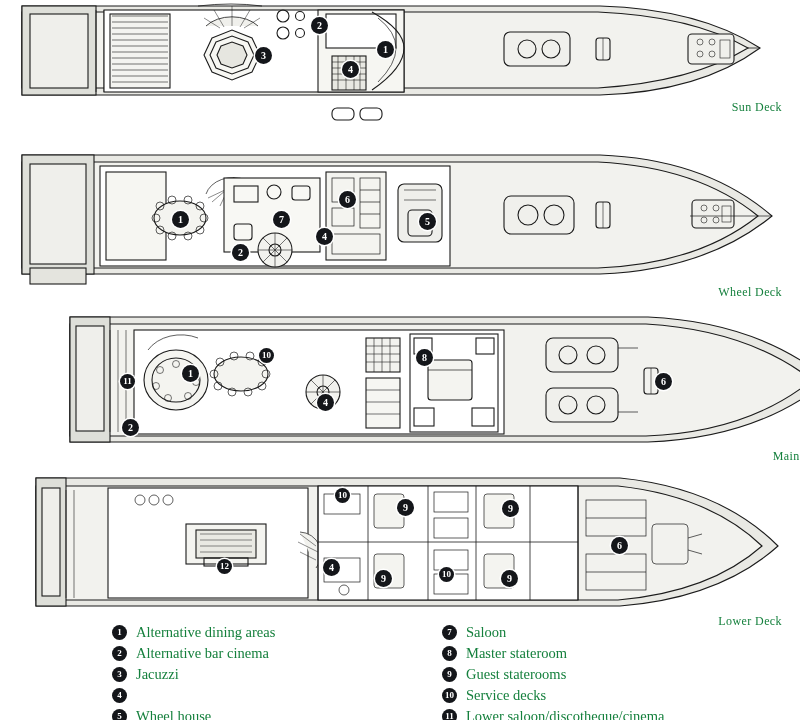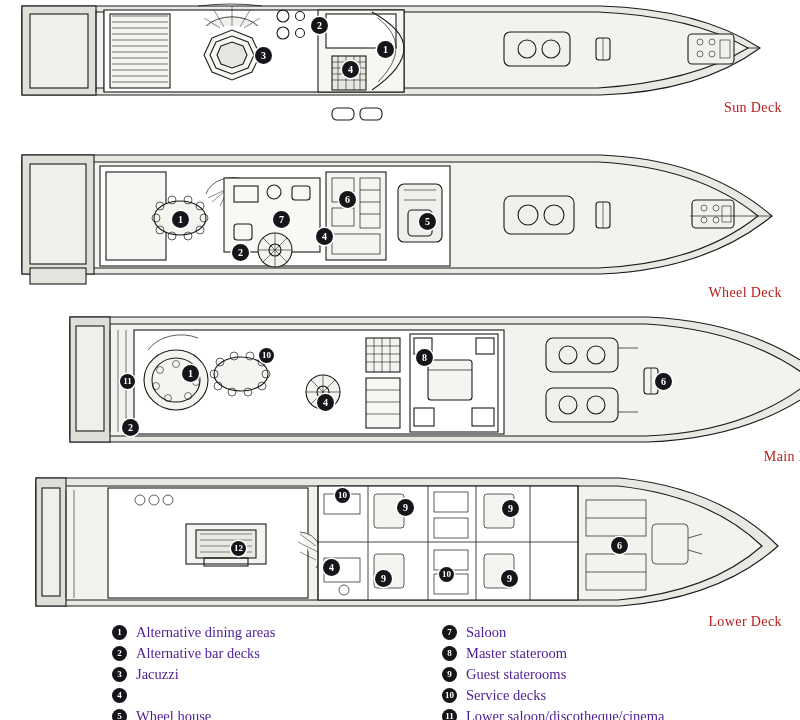--- a/index.html
+++ b/index.html
@@ -12,21 +12,21 @@
     overflow:hidden;
   }
   .page{position:relative;width:800px;height:720px;}
 
   
   .deck{position:absolute;left:0;width:800px;}
   .deck-svg{display:block;}
   .deck-label{
     position:absolute;right:18px;
     font-family:"Liberation Serif", serif;
-    font-size:14px;letter-spacing:.4px;color:#b91c1c;
+    font-size:12px;letter-spacing:.4px;color:#15803d;
   }
 
   
   .marker{
     position:absolute;
     width:17px;height:17px;border-radius:50%;
     background:#14161a;color:#fff;
     font-family:"Liberation Serif", serif;
     font-size:10px;font-weight:bold;
     display:flex;align-items:center;justify-content:center;
@@ -48,21 +48,21 @@
   .legend-bullet{
     width:15px;height:15px;border-radius:50%;
     background:#14161a;color:#fff;
     font-size:9px;font-weight:bold;
     display:flex;align-items:center;justify-content:center;
     flex:0 0 auto;line-height:1;
     font-family:"Liberation Serif", serif;
   }
   .legend-text{
     font-family:"Liberation Serif", serif;
-    font-size:14.5px;color:#4c1d95;white-space:nowrap;
+    font-size:14.5px;color:#15803d;white-space:nowrap;
   }
 </style>
 </head>
 <body>
 
 <div class="page">
 
   <div class="deck" id="deck0" style="top:0px;height:145px;">
     <svg class="deck-svg" width="800" height="145" viewBox="0 0 800 145">
       <g fill="none" stroke="#1b1b1b" stroke-width="1.1">
@@ -368,31 +368,31 @@
   <div class="marker small" style="left:120px;top:374px;">11</div>
 
   <div class="marker" style="left:323px;top:559px;">4</div>
   <div class="marker" style="left:611px;top:537px;">6</div>
   <div class="marker" style="left:397px;top:499px;">9</div>
   <div class="marker" style="left:502px;top:500px;">9</div>
   <div class="marker" style="left:375px;top:570px;">9</div>
   <div class="marker" style="left:501px;top:570px;">9</div>
   <div class="marker small" style="left:335px;top:488px;">10</div>
   <div class="marker small" style="left:439px;top:567px;">10</div>
-  <div class="marker small" style="left:217px;top:541px;margin-left:14px;">12</div>
+  <div class="marker small" style="left:217px;top:559px;">12</div>
 
   <div class="legend">
     <div class="legend-col">
       <div class="legend-item">
         <span class="legend-bullet">1</span>
         <span class="legend-text">Alternative dining areas</span>
       </div>
       <div class="legend-item">
         <span class="legend-bullet">2</span>
-        <span class="legend-text">Alternative bar decks</span>
+        <span class="legend-text">Alternative bar cinema</span>
       </div>
       <div class="legend-item">
         <span class="legend-bullet">3</span>
         <span class="legend-text">Jacuzzi</span>
       </div>
       <div class="legend-item">
         <span class="legend-bullet">4</span>
       </div>
       <div class="legend-item">
         <span class="legend-bullet">5</span>

